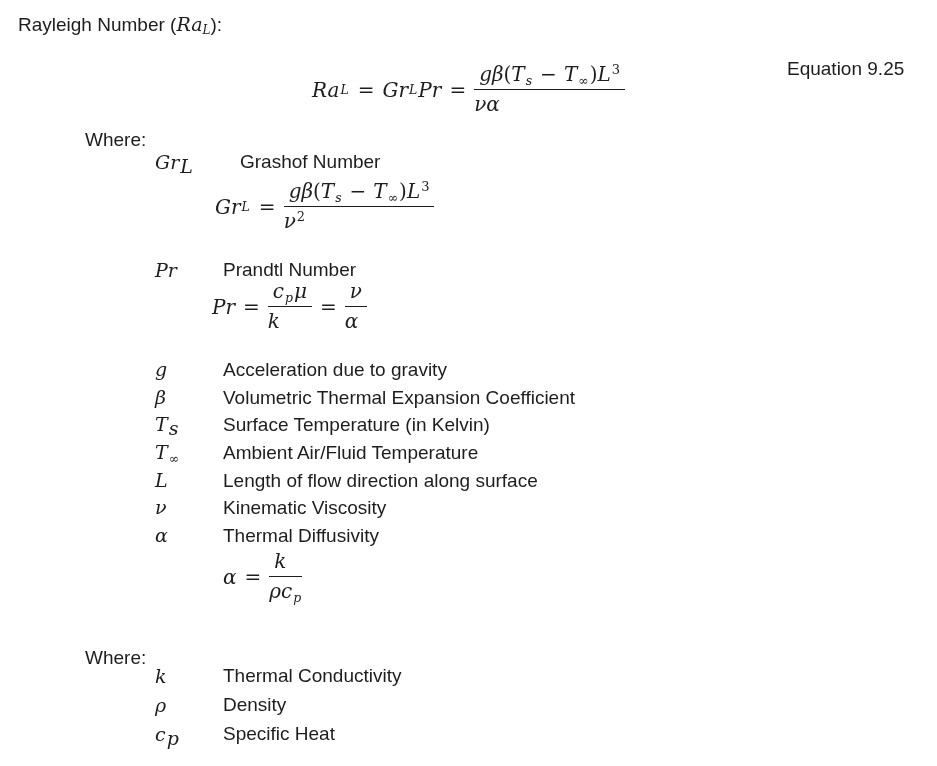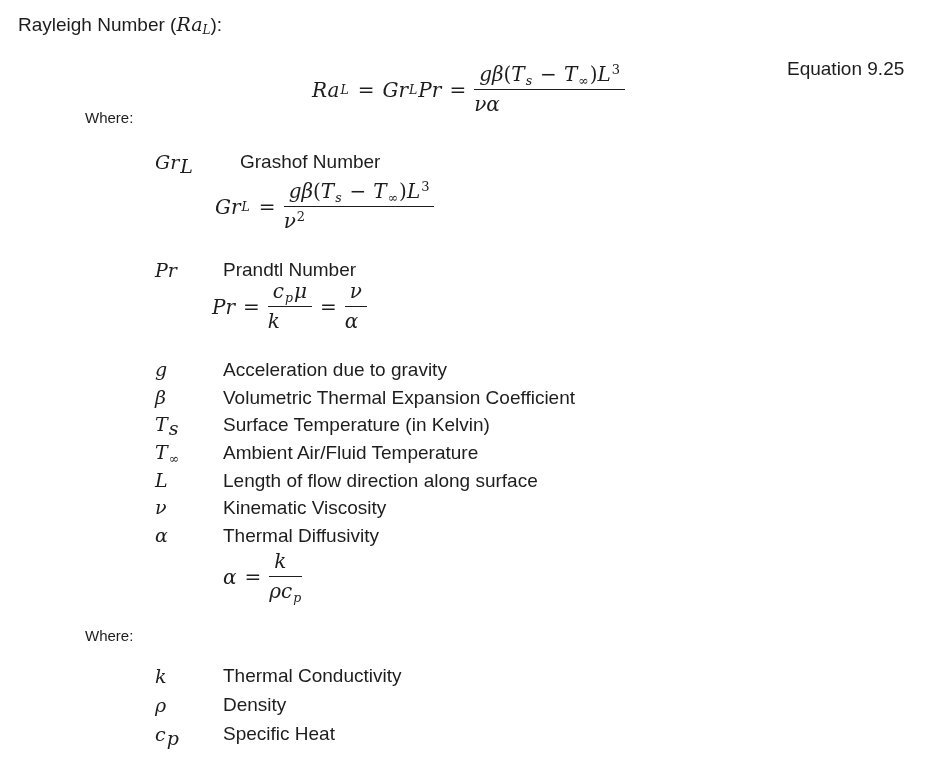--- a/index.html
+++ b/index.html
@@ -18,21 +18,21 @@
   .frac{display:inline-flex;flex-direction:column;}
   .fnum{padding:0 5px 3px;border-bottom:1.5px solid #1d1d1d;line-height:23px;white-space:nowrap;}
   .fden{padding-top:3px;line-height:23px;white-space:nowrap;}
 
   
   .title{position:absolute;left:18px;top:12px;font-size:19px;line-height:24px;}
   .title .mi{font-size:19px;}
   sub.tsub{font-family:"DejaVu Serif",serif;font-style:italic;font-size:12px;vertical-align:-3px;line-height:0;}
   .eq-main{position:absolute;left:0;top:63px;width:100%;display:flex;justify-content:center;}
   .eq-label{position:absolute;top:57px;left:739px;font-size:19px;line-height:24px;margin-left:48px;}
-  .where{position:absolute;left:85px;font-size:15px;line-height:24px;}
+  .where{position:absolute;left:85px;font-size:19px;line-height:24px;margin-top:22px;}
   .w1{top:106px;} .w2{top:624px;}
   .defrow{position:absolute;left:155px;display:flex;font-size:19px;line-height:26px;}
   .sym{width:68px;flex:0 0 68px;}
   .sym .mi{font-size:19px;}
   .gr-row{top:149px;gap:17px;} .pr-row{top:257px;}
   .eq-gr{left:215px;top:180px;}
   .eq-pr{left:212px;top:280px;}
   .eq-alpha{left:223px;top:550px;}
   .deflist{position:absolute;left:155px;}
   .dl1{top:356px;}

